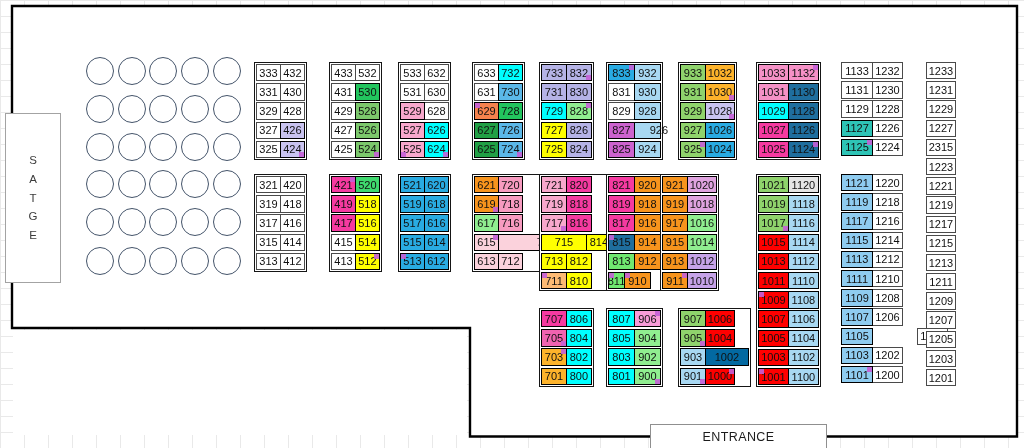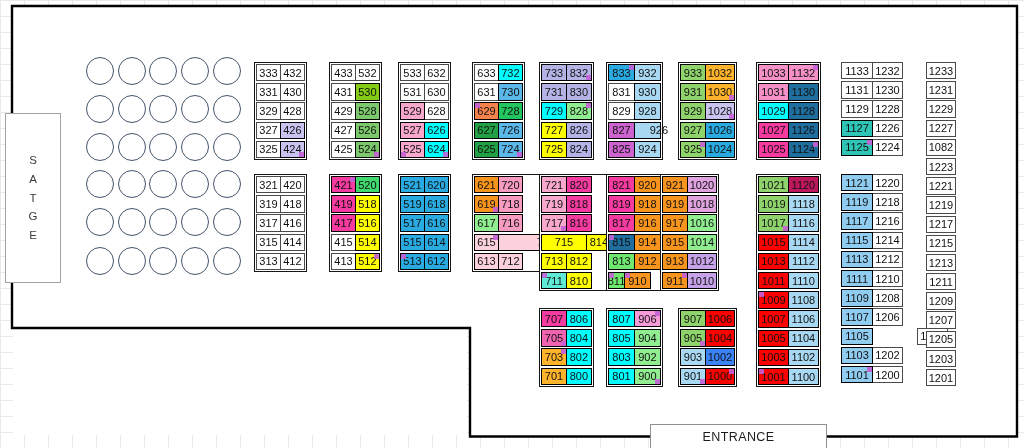--- a/index.html
+++ b/index.html
@@ -131,21 +131,21 @@
           <div class="cell" style="width: 25px; background: rgb(255, 255, 255);">412</div>
         </div>
       </div>
       <div class="block framed" style="left: 329px; top: 62px;">
         <div class="brow">
           <div class="cell" style="width: 25px; background: rgb(255, 255, 255);">433</div>
           <div class="cell" style="width: 25px; background: rgb(255, 255, 255);">532</div>
         </div>
         <div class="brow">
           <div class="cell" style="width: 25px; background: rgb(255, 255, 255);">431</div>
-          <div class="cell colored" style="width: 25px; background: #84cc16;">530</div>
+          <div class="cell colored" style="width: 25px; background: #22c55e;">530</div>
         </div>
         <div class="brow">
           <div class="cell" style="width: 25px; background: rgb(255, 255, 255);">429</div>
           <div class="cell colored" style="width: 25px; background: rgb(124, 200, 108);">528</div>
         </div>
         <div class="brow">
           <div class="cell" style="width: 25px; background: rgb(255, 255, 255);">427</div>
           <div class="cell colored" style="width: 25px; background: rgb(124, 200, 108);">526</div>
         </div>
         <div class="brow">
@@ -300,21 +300,21 @@
         </div>
         <div class="brow">
           <div class="cell colored" style="width: 46px; background: rgb(255, 255, 0);">715</div>
           <div class="cell colored" style="width: 26px; background: rgb(255, 255, 0);">814</div>
         </div>
         <div class="brow">
           <div class="cell colored" style="width: 26px; background: rgb(255, 255, 0);">713</div>
           <div class="cell colored" style="width: 26px; background: rgb(255, 255, 0);">812</div>
         </div>
         <div class="brow">
-          <div class="cell colored" style="width: 26px; background: #5eead4;">711<span class="mark tl" style="background: rgb(196, 95, 214);"></span></div>
+          <div class="cell colored" style="width: 26px; background: #fdba74;">711<span class="mark tl" style="background: rgb(196, 95, 214);"></span></div>
           <div class="cell colored" style="width: 26px; background: rgb(255, 255, 0);">810</div>
         </div>
       </div>
       <div class="block framed" style="left: 539px; top: 308px;">
         <div class="brow">
           <div class="cell colored" style="width: 26px; background: rgb(245, 58, 160);">707</div>
           <div class="cell colored" style="width: 26px; background: rgb(0, 255, 255);">806</div>
         </div>
         <div class="brow">
           <div class="cell colored" style="width: 26px; background: rgb(240, 99, 176);">705<span class="mark br" style="background: rgb(196, 95, 214);"></span></div>
@@ -447,21 +447,21 @@
         <div class="brow">
           <div class="cell colored" style="width: 26px; background: rgb(143, 211, 108);">907</div>
           <div class="cell colored" style="width: 30px; background: rgb(255, 0, 0);">1006</div>
         </div>
         <div class="brow">
           <div class="cell colored" style="width: 26px; background: rgb(143, 211, 108);">905<span class="mark br" style="background: rgb(196, 95, 214);"></span></div>
           <div class="cell colored" style="width: 30px; background: rgb(255, 0, 0);">1004</div>
         </div>
         <div class="brow">
           <div class="cell colored" style="width: 26px; background: rgb(168, 216, 242);">903</div>
-          <div class="cell colored" style="width: 30px; background: #3b82f6;">1002</div>
+          <div class="cell colored" style="width: 44px; background: #0369a1;">1002</div>
         </div>
         <div class="brow">
           <div class="cell colored" style="width: 26px; background: rgb(168, 216, 242);">901<span class="mark br" style="background: rgb(196, 95, 214);"></span></div>
           <div class="cell colored" style="width: 30px; background: rgb(255, 0, 0);">1000<span class="mark tr" style="background: rgb(196, 95, 214);"></span></div>
         </div>
       </div>
       <div class="block framed" style="left: 756px; top: 62px;">
         <div class="brow">
           <div class="cell colored" style="width: 31px; background: rgb(245, 145, 198);">1033</div>
           <div class="cell colored" style="width: 31px; background: rgb(245, 145, 198);">1132<span class="mark tr" style="background: rgb(196, 95, 214);"></span></div>
@@ -479,21 +479,21 @@
           <div class="cell colored" style="width: 31px; background: rgb(31, 110, 158);">1126</div>
         </div>
         <div class="brow">
           <div class="cell colored" style="width: 31px; background: rgb(245, 58, 160);">1025</div>
           <div class="cell colored" style="width: 31px; background: rgb(31, 110, 158);">1124<span class="mark tr" style="background: rgb(196, 95, 214);"></span></div>
         </div>
       </div>
       <div class="block framed" style="left: 756px; top: 174px;">
         <div class="brow">
           <div class="cell colored" style="width: 31px; background: rgb(143, 211, 108);">1021</div>
-          <div class="cell colored" style="width: 31px; background: #be185d;">1120</div>
+          <div class="cell colored" style="width: 31px; background: #e5e5e5;">1120</div>
         </div>
         <div class="brow">
           <div class="cell colored" style="width: 31px; background: rgb(143, 211, 108);">1019</div>
           <div class="cell colored" style="width: 31px; background: rgb(168, 216, 242);">1118</div>
         </div>
         <div class="brow">
           <div class="cell colored" style="width: 31px; background: rgb(143, 211, 108);">1017<span class="mark br" style="background: rgb(196, 95, 214);"></span></div>
           <div class="cell colored" style="width: 31px; background: rgb(168, 216, 242);">1116</div>
         </div>
         <div class="brow">
@@ -604,21 +604,21 @@
         <div class="brow">
           <div class="cell" style="width: 30px; background: rgb(255, 255, 255);">1231</div>
         </div>
         <div class="brow">
           <div class="cell" style="width: 30px; background: rgb(255, 255, 255);">1229</div>
         </div>
         <div class="brow">
           <div class="cell" style="width: 30px; background: rgb(255, 255, 255);">1227</div>
         </div>
         <div class="brow">
-          <div class="cell" style="width: 30px; background: rgb(255, 255, 255);">1082</div>
+          <div class="cell" style="width: 30px; background: rgb(255, 255, 255);">2315</div>
         </div>
         <div class="brow">
           <div class="cell" style="width: 30px; background: rgb(255, 255, 255);">1223</div>
         </div>
         <div class="brow">
           <div class="cell" style="width: 30px; background: rgb(255, 255, 255);">1221</div>
         </div>
         <div class="brow">
           <div class="cell" style="width: 30px; background: rgb(255, 255, 255);">1219</div>
         </div>

